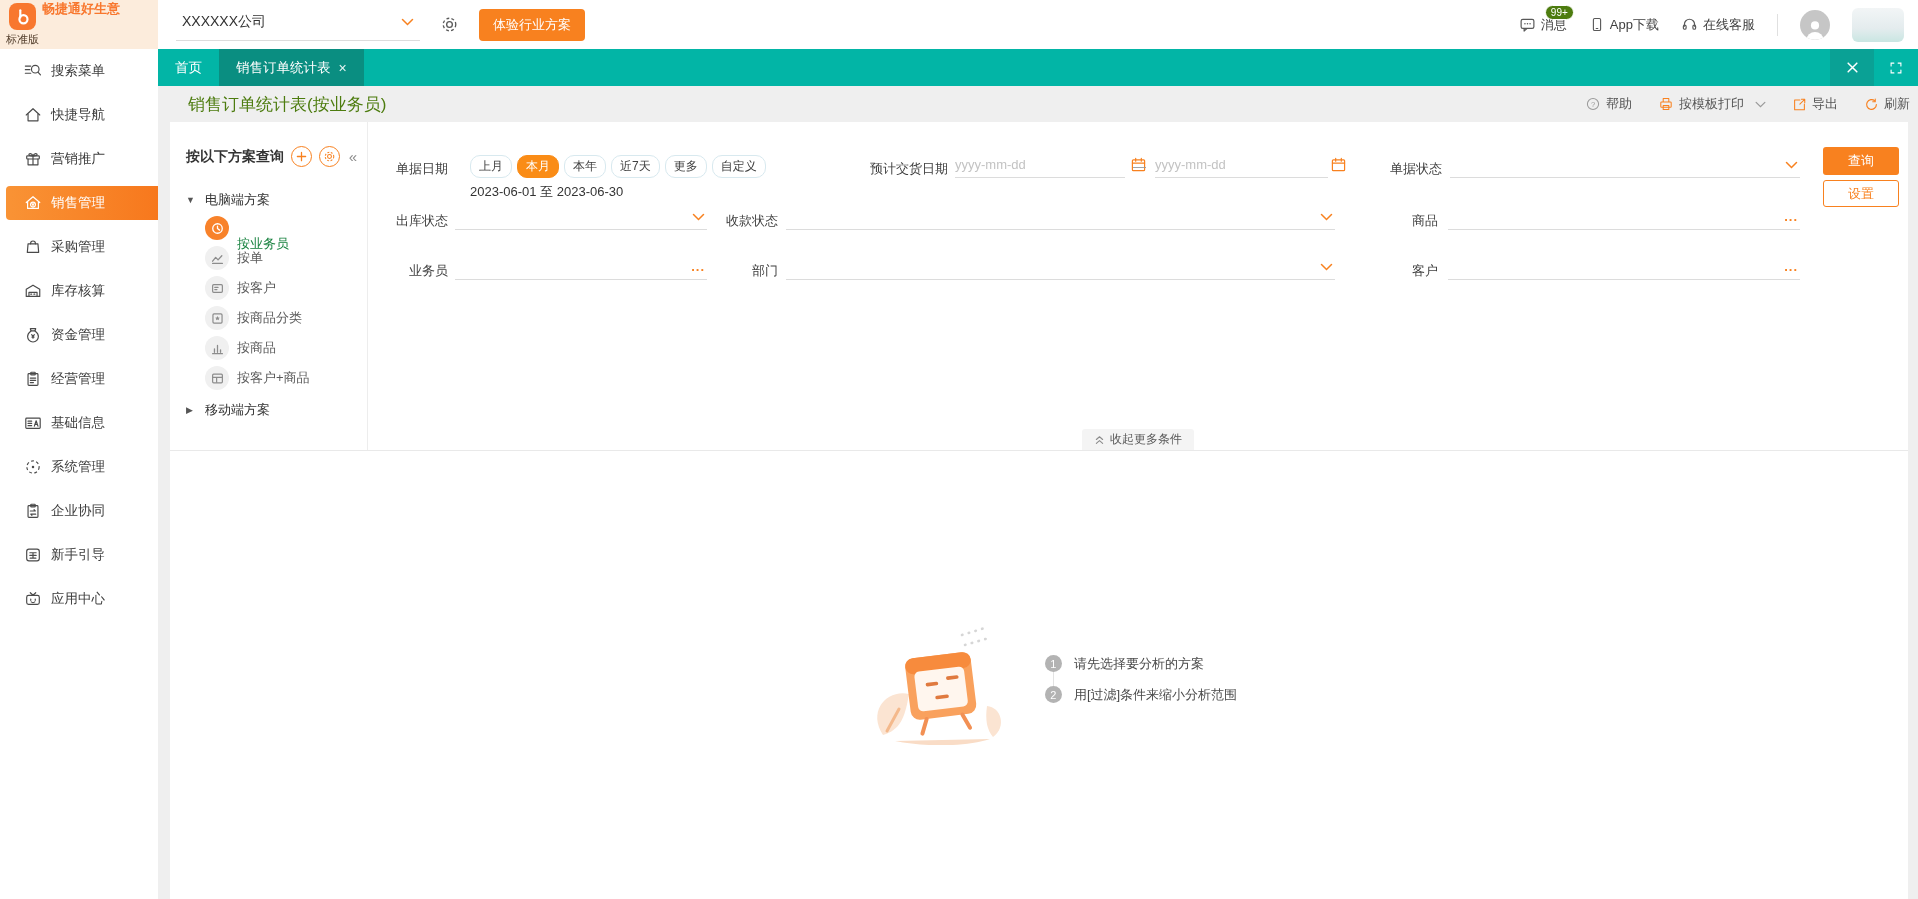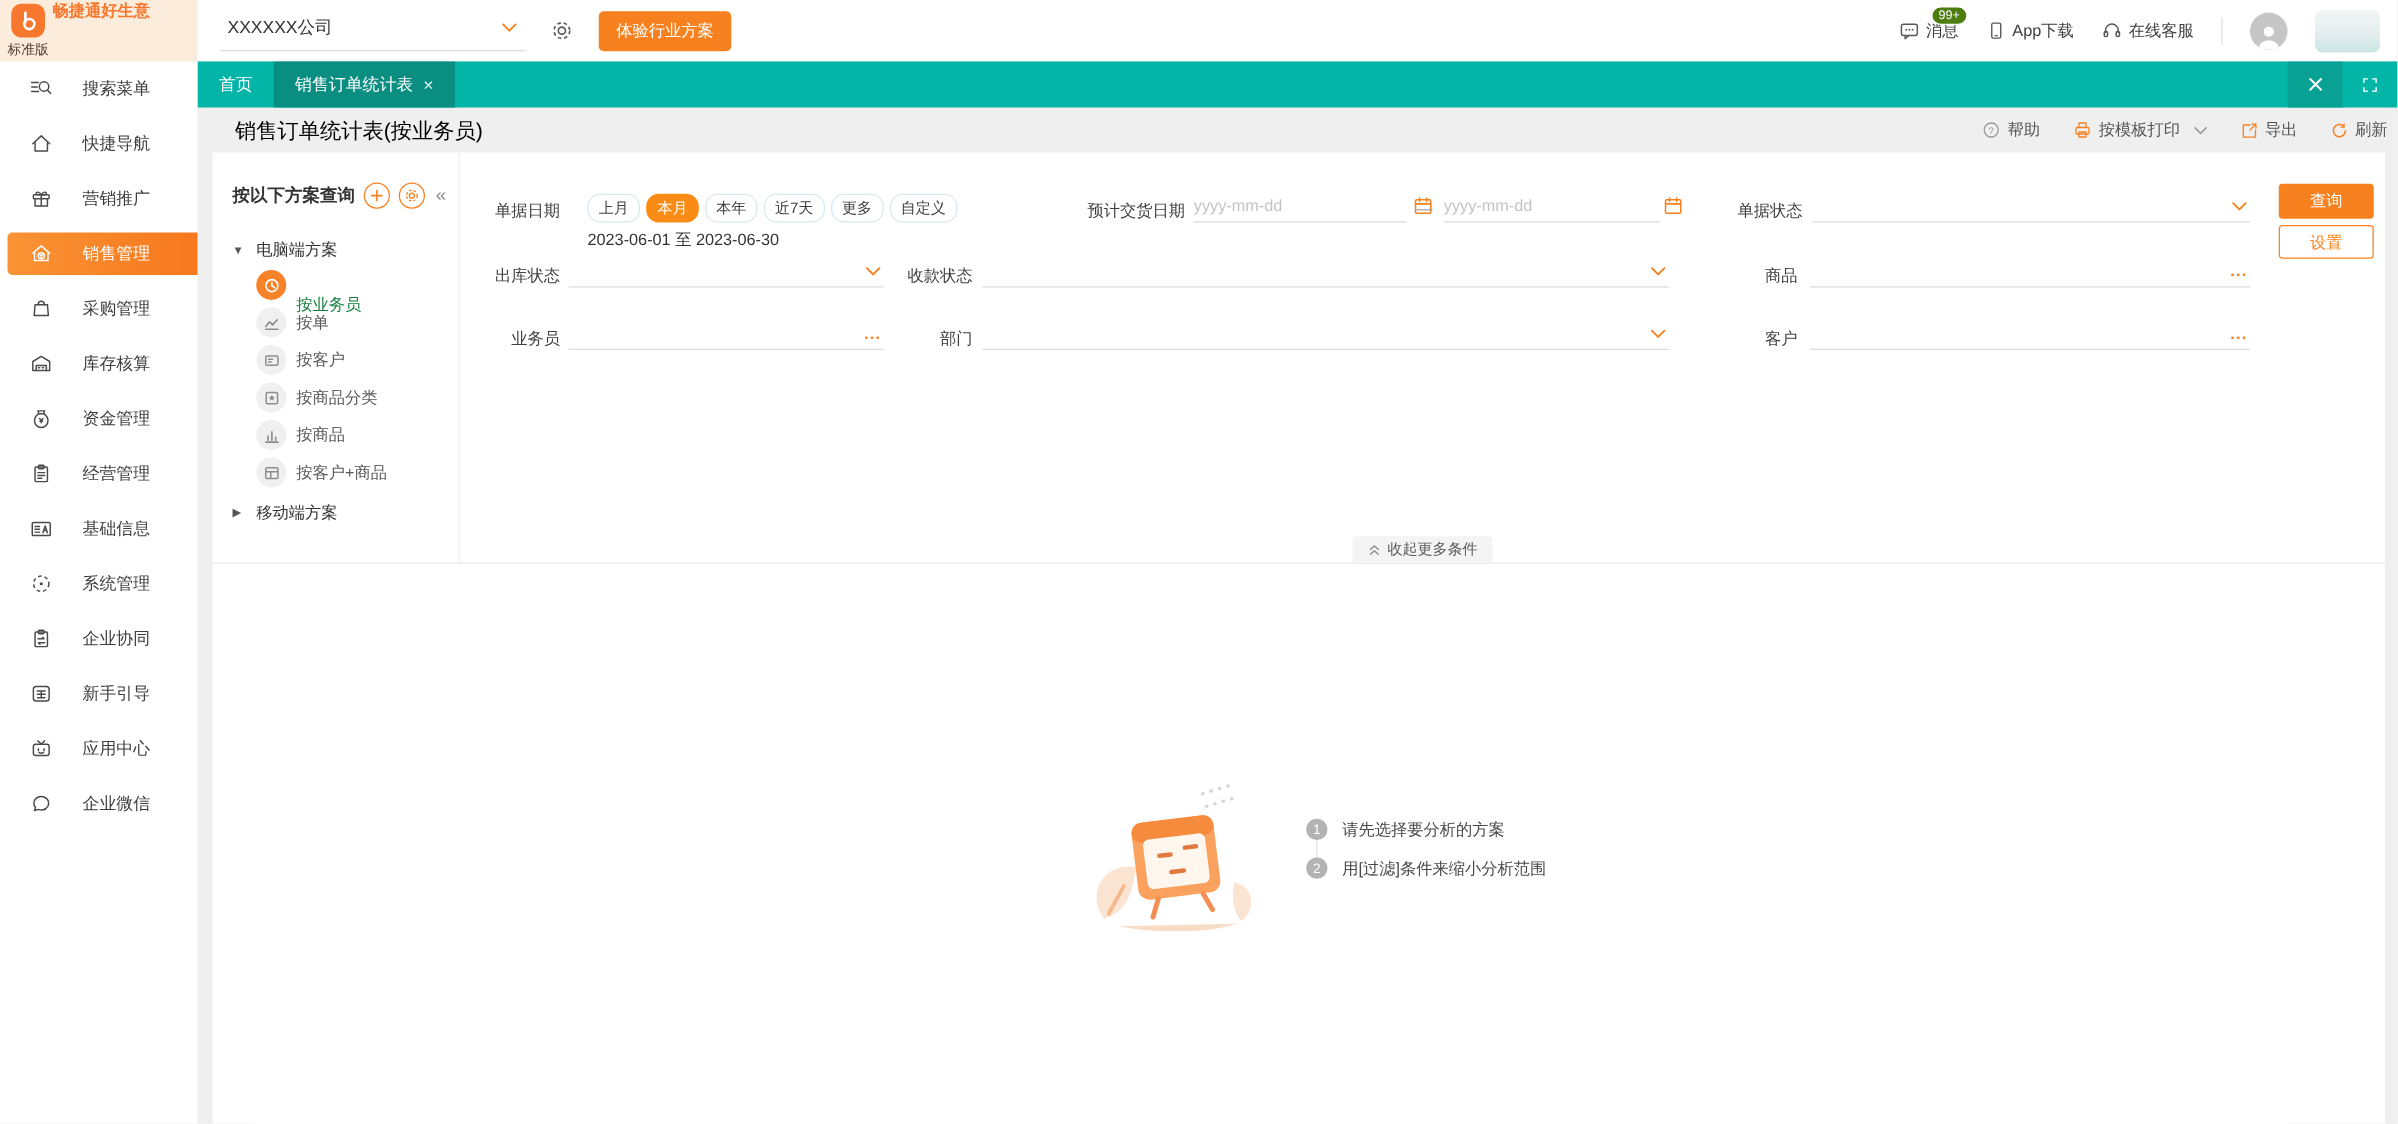--- a/index.html
+++ b/index.html
@@ -27,42 +27,42 @@
   .badge { position:absolute; top:-11px; left:26px; background:#4d7c0f; color:#fff; font-size:10px;
     line-height:13px; padding:0 5px; border-radius:8px; border:1px solid #fff; white-space:nowrap; }
   .tdivider { width:1px; height:22px; background:#e0e0e0; }
   .avatar { width:30px; height:30px; border-radius:50%; background:#c6c6c6; display:flex;
     align-items:flex-end; justify-content:center; overflow:hidden; }
   .avatar2 { width:52px; height:34px; border-radius:6px;
     background:linear-gradient(180deg,#f2f5f6 0%,#e4ecee 60%,#c9e6e2 100%); }
 
   
   .sidebar { position:absolute; left:0; top:49px; width:158px; bottom:0; background:#fff; z-index:4; }
-  .side-item { height:44px; display:flex; align-items:center; gap:24px; padding-left:24px;
+  .side-item { height:44px; display:flex; align-items:center; gap:9px; padding-left:24px;
     font-size:13.5px; color:#3d3d3d; cursor:pointer; white-space:nowrap; }
   .side-item .sic { color:#4a4a4a; flex:0 0 auto; }
   .side-item.active { height:34px; margin:5px 0 5px 6px; padding-left:18px; border-radius:4px 0 0 4px;
     background:linear-gradient(90deg,#f99335 0%,#f7781d 100%); color:#fff; }
   .side-item.active .sic { color:#fff; }
 
   
   .tabbar { position:absolute; left:158px; top:49px; right:0; height:37px; background:#02b5a6;
     display:flex; align-items:stretch; z-index:3; }
   .tab { display:flex; align-items:center; padding:0 17px; color:#fff; font-size:13.5px;
     cursor:pointer; white-space:nowrap; }
   .tab.active { background:#0a8e81; gap:8px; }
   .tab-close { font-size:14px; line-height:1; opacity:.9; cursor:pointer; }
   .tab-spacer { flex:1; }
   .tab-act { width:44px; display:flex; align-items:center; justify-content:center; cursor:pointer; }
   .tab-act.dark { background:#0aa195; }
 
   
   .main { position:absolute; left:158px; top:86px; right:0; bottom:0; background:#efefef; }
   .page-head { height:36px; display:flex; align-items:center; padding:0 8px 0 30px; }
-  .page-title { font-size:17px; font-weight:400; color:#000000; }
+  .page-title { font-size:17px; font-weight:400; color:#4d7c0f; }
   .toolbar { margin-left:auto; display:flex; align-items:center; gap:26px; }
   .tool { display:flex; align-items:center; gap:5px; font-size:13px; color:#555; cursor:pointer; }
   .card { position:absolute; left:12px; right:10px; top:36px; bottom:0; background:#fff;
     display:flex; flex-direction:column; }
 
   
   .filter-section { height:329px; flex:0 0 auto; border-bottom:1px solid #e9e9e9; display:flex; position:relative; }
   .query-panel { width:198px; flex:0 0 auto; border-right:1px solid #ededed; padding:24px 10px 0 16px; position:relative; }
   .qp-head { display:flex; align-items:center; }
   .qp-title { font-size:14px; font-weight:bold; color:#333; white-space:nowrap; }
@@ -315,29 +315,20 @@
     <div class="side-item">
       <span class="sic">
         <svg width="18" height="18" viewBox="0 0 20 20" fill="none" stroke="currentColor" stroke-width="1.3" stroke-linecap="round" stroke-linejoin="round">
           <rect x="3" y="6" width="14" height="10" rx="2"></rect>
             <path d="M7 3l3 2.8L13 3"></path>
             <path d="M7.5 10v1.5M12.5 10v1.5"></path>
             <path d="M8 13.2c1.3 1 2.7 1 4 0"></path>
         </svg>
       </span>
       <span>应用中心</span>
-    </div>
-    <div class="side-item">
-      <span class="sic">
-        <svg width="18" height="18" viewBox="0 0 20 20" fill="none" stroke="currentColor" stroke-width="1.3" stroke-linecap="round" stroke-linejoin="round">
-          <path d="M10 3.5a6.6 6 0 0 1 6.6 6c0 3.3-3 6-6.6 6-1 0-1.8-.2-2.6-.5L4 16l.9-2.6a5.9 5.9 0 0 1-1.5-3.9 6.6 6 0 0 1 6.6-6z"></path>
-          <circle cx="13.2" cy="15.2" r="0.9" fill="currentColor" stroke="none"></circle>
-        </svg>
-      </span>
-      <span>企业微信</span>
     </div>
   </nav>
 
   <div class="tabbar">
     <div class="tab">首页</div>
     <div class="tab active">
       <span>销售订单统计表</span>
       <span class="tab-close">×</span>
     </div>
     <div class="tab-spacer"></div>

